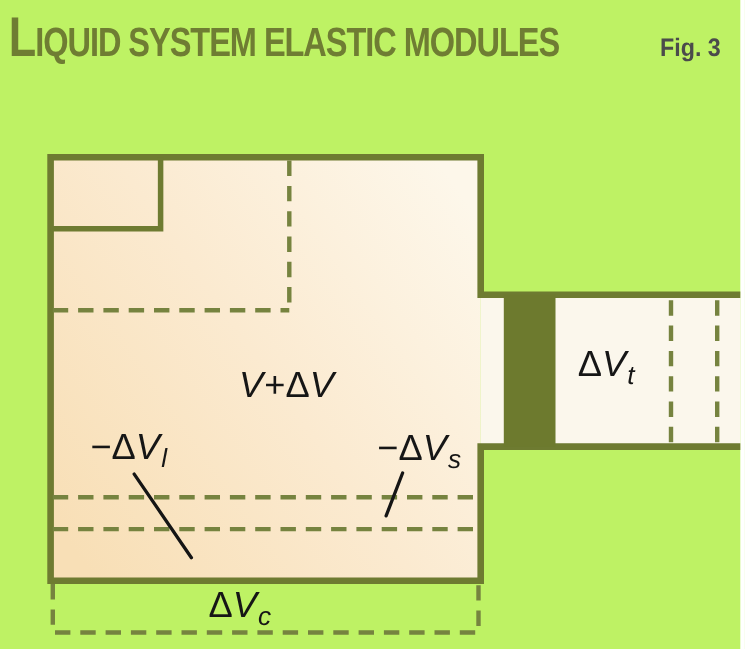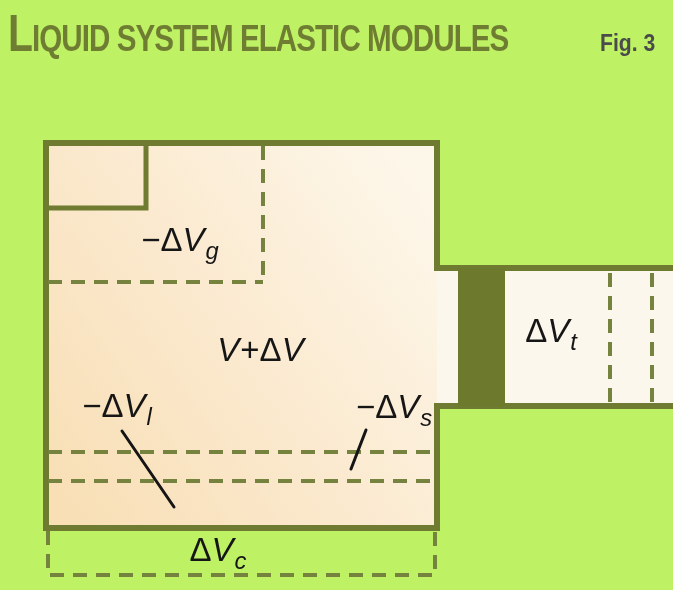--- a/index.html
+++ b/index.html
@@ -63,25 +63,24 @@
     <path d="M48 452 H435" fill="none" stroke="#76833f" stroke-width="4" stroke-dasharray="14 9"></path>
     <path d="M48 481 H435" fill="none" stroke="#76833f" stroke-width="4" stroke-dasharray="14 9"></path>
     <path d="M48 531 V575 H435 V531" fill="none" stroke="#76833f" stroke-width="4" stroke-dasharray="14 9"></path>
     <path d="M610 273 V402" fill="none" stroke="#76833f" stroke-width="4" stroke-dasharray="14 9"></path>
     <path d="M652 273 V402" fill="none" stroke="#76833f" stroke-width="4" stroke-dasharray="14 9"></path>
 
     <path d="M122 431 L174 507" fill="none" stroke="#151515" stroke-width="3" stroke-linecap="round"></path>
     <path d="M366 430 L351 469" fill="none" stroke="#151515" stroke-width="3" stroke-linecap="round"></path>
   </svg>
 
-  <div class="mlabel" style="left:180px; top:243px;"><span class="seg-up">−Δ</span><span class="seg-it">V</span><span class="seg-sub">g</span></div>
 
   <div class="mlabel" style="left:117px; top:409px;"><span class="seg-up">−Δ</span><span class="seg-it">V</span><span class="seg-sub">l</span></div>
 
   <div class="mlabel" style="left:261px; top:349px;"><span class="seg-it">V</span><span class="seg-up">+Δ</span><span class="seg-it">V</span></div>
 
-  <div class="mlabel" style="left:381px; top:410px;margin-left:13px;"><span class="seg-up">−Δ</span><span class="seg-it">V</span><span class="seg-sub">s</span></div>
+  <div class="mlabel" style="left:381px; top:410px;"><span class="seg-up">−Δ</span><span class="seg-it">V</span><span class="seg-sub">s</span></div>
 
   <div class="mlabel" style="left:218px; top:553px;"><span class="seg-up">Δ</span><span class="seg-it">V</span><span class="seg-sub">c</span></div>
 
   <div class="mlabel" style="left:551px; top:334px;"><span class="seg-up">Δ</span><span class="seg-it">V</span><span class="seg-sub">t</span></div>
 
 </div>
 
 </body></html>

